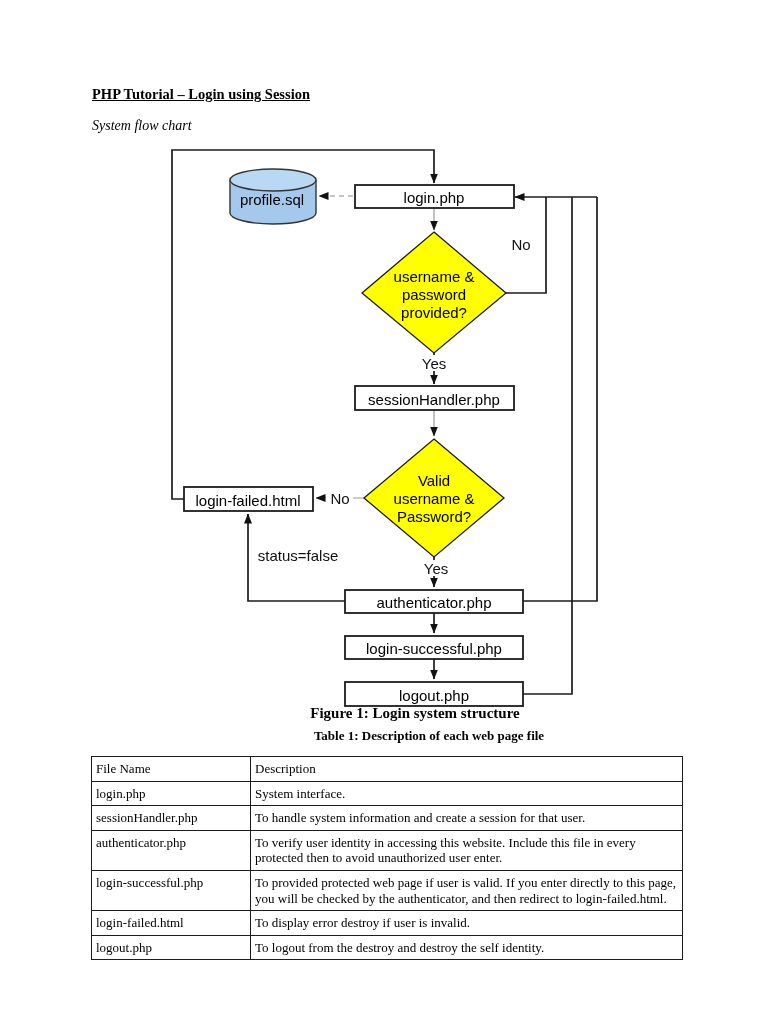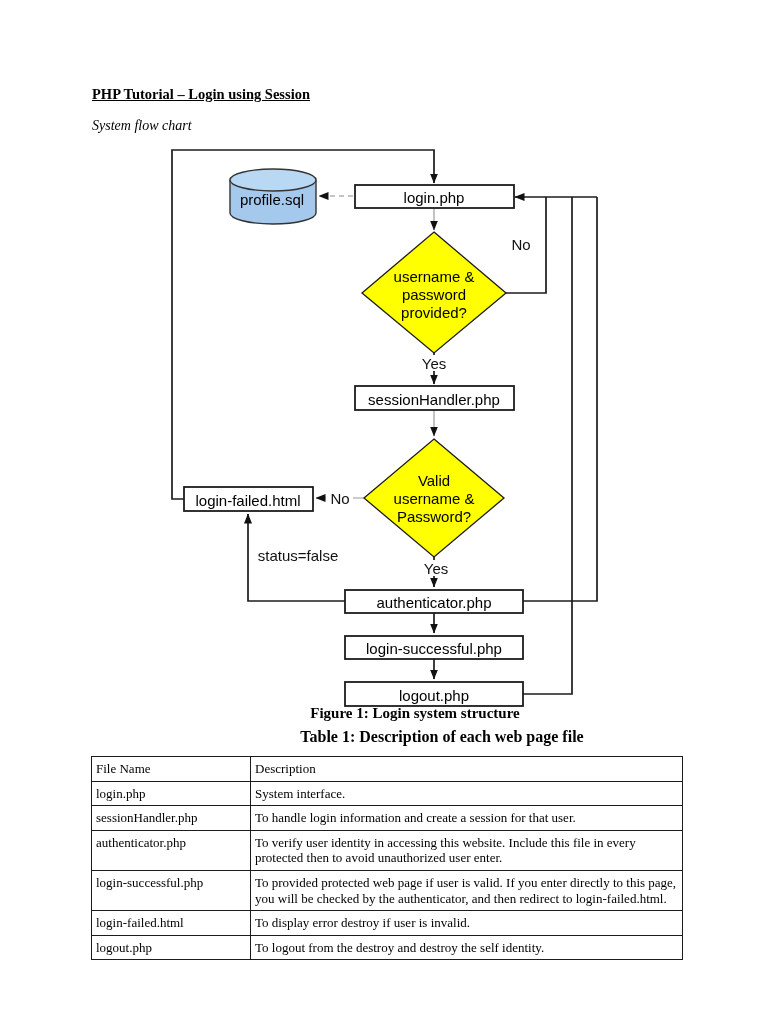--- a/index.html
+++ b/index.html
@@ -20,21 +20,21 @@
     font-family:"Liberation Sans",sans-serif;font-size:15px;fill:#000;
   }
   .edge-label{
     font-family:"Liberation Sans",sans-serif;font-size:15px;fill:#111;
   }
   .fig-caption,.table-caption{
     position:absolute;transform:translateX(-50%);white-space:nowrap;
     font-family:"Liberation Serif",serif;font-weight:bold;
   }
   .fig-caption{left:395px;top:705px;font-size:15px;margin-left:20px;}
-  .table-caption{left:442px;top:728px;font-size:16px;}
+  .table-caption{left:429px;top:728px;font-size:13px;}
   .file-table{
     position:absolute;left:91px;top:756px;width:592px;
     border-collapse:collapse;table-layout:fixed;
     font-family:"Liberation Serif",serif;font-size:13px;
   }
   .file-table td{
     border:1.4px solid #1c1c1c;padding:4px 4px;vertical-align:top;line-height:15.6px;
   }
   .file-table td.col-file{width:150px;}
 </style>
@@ -138,21 +138,21 @@
       <tr>
         <td class="col-file">File Name</td>
         <td>Description</td>
       </tr>
       <tr>
         <td class="col-file">login.php</td>
         <td>System interface.</td>
       </tr>
       <tr>
         <td class="col-file">sessionHandler.php</td>
-        <td>To handle login information and create a session for that user.</td>
+        <td>To handle system information and create a session for that user.</td>
       </tr>
       <tr>
         <td class="col-file">authenticator.php</td>
         <td>To verify user identity in accessing this website. Include this file in every protected then to avoid unauthorized user enter.</td>
       </tr>
       <tr>
         <td class="col-file">login-successful.php</td>
         <td>To provided protected web page if user is valid. If you enter directly to this page, you will be checked by the authenticator, and then redirect to login-failed.html.</td>
       </tr>
       <tr>

